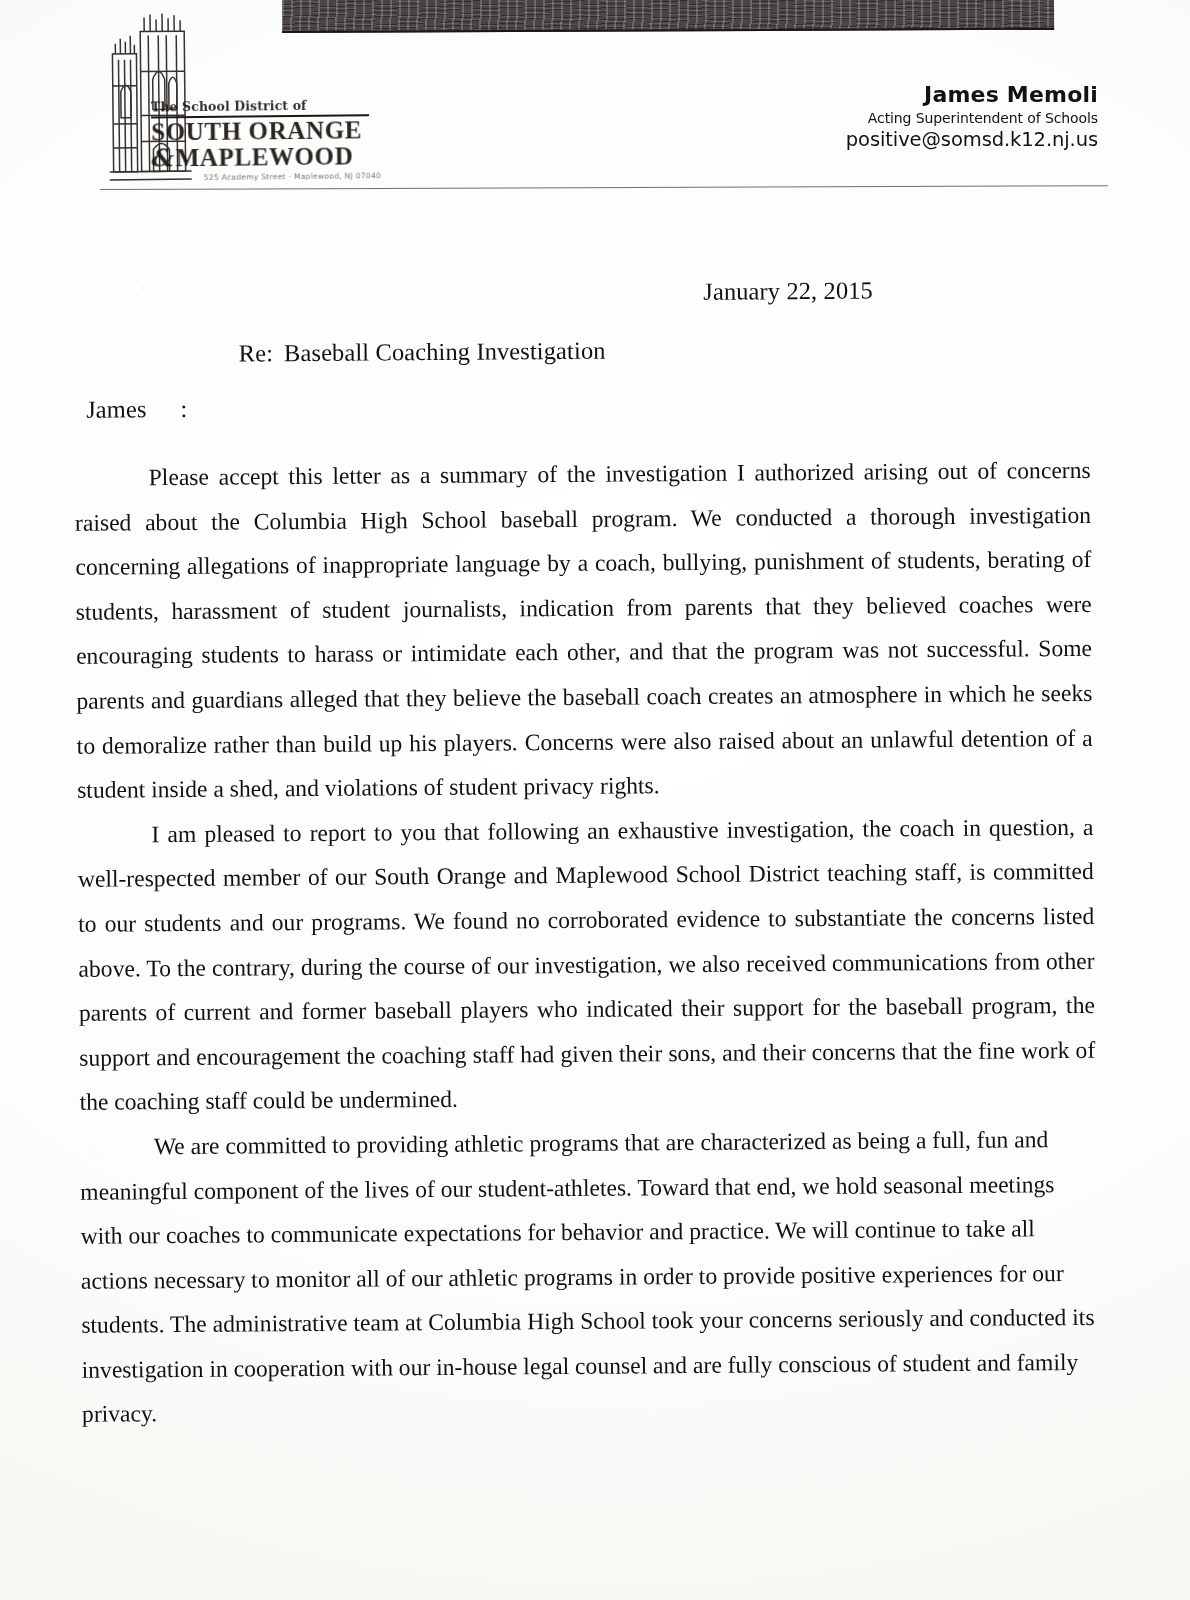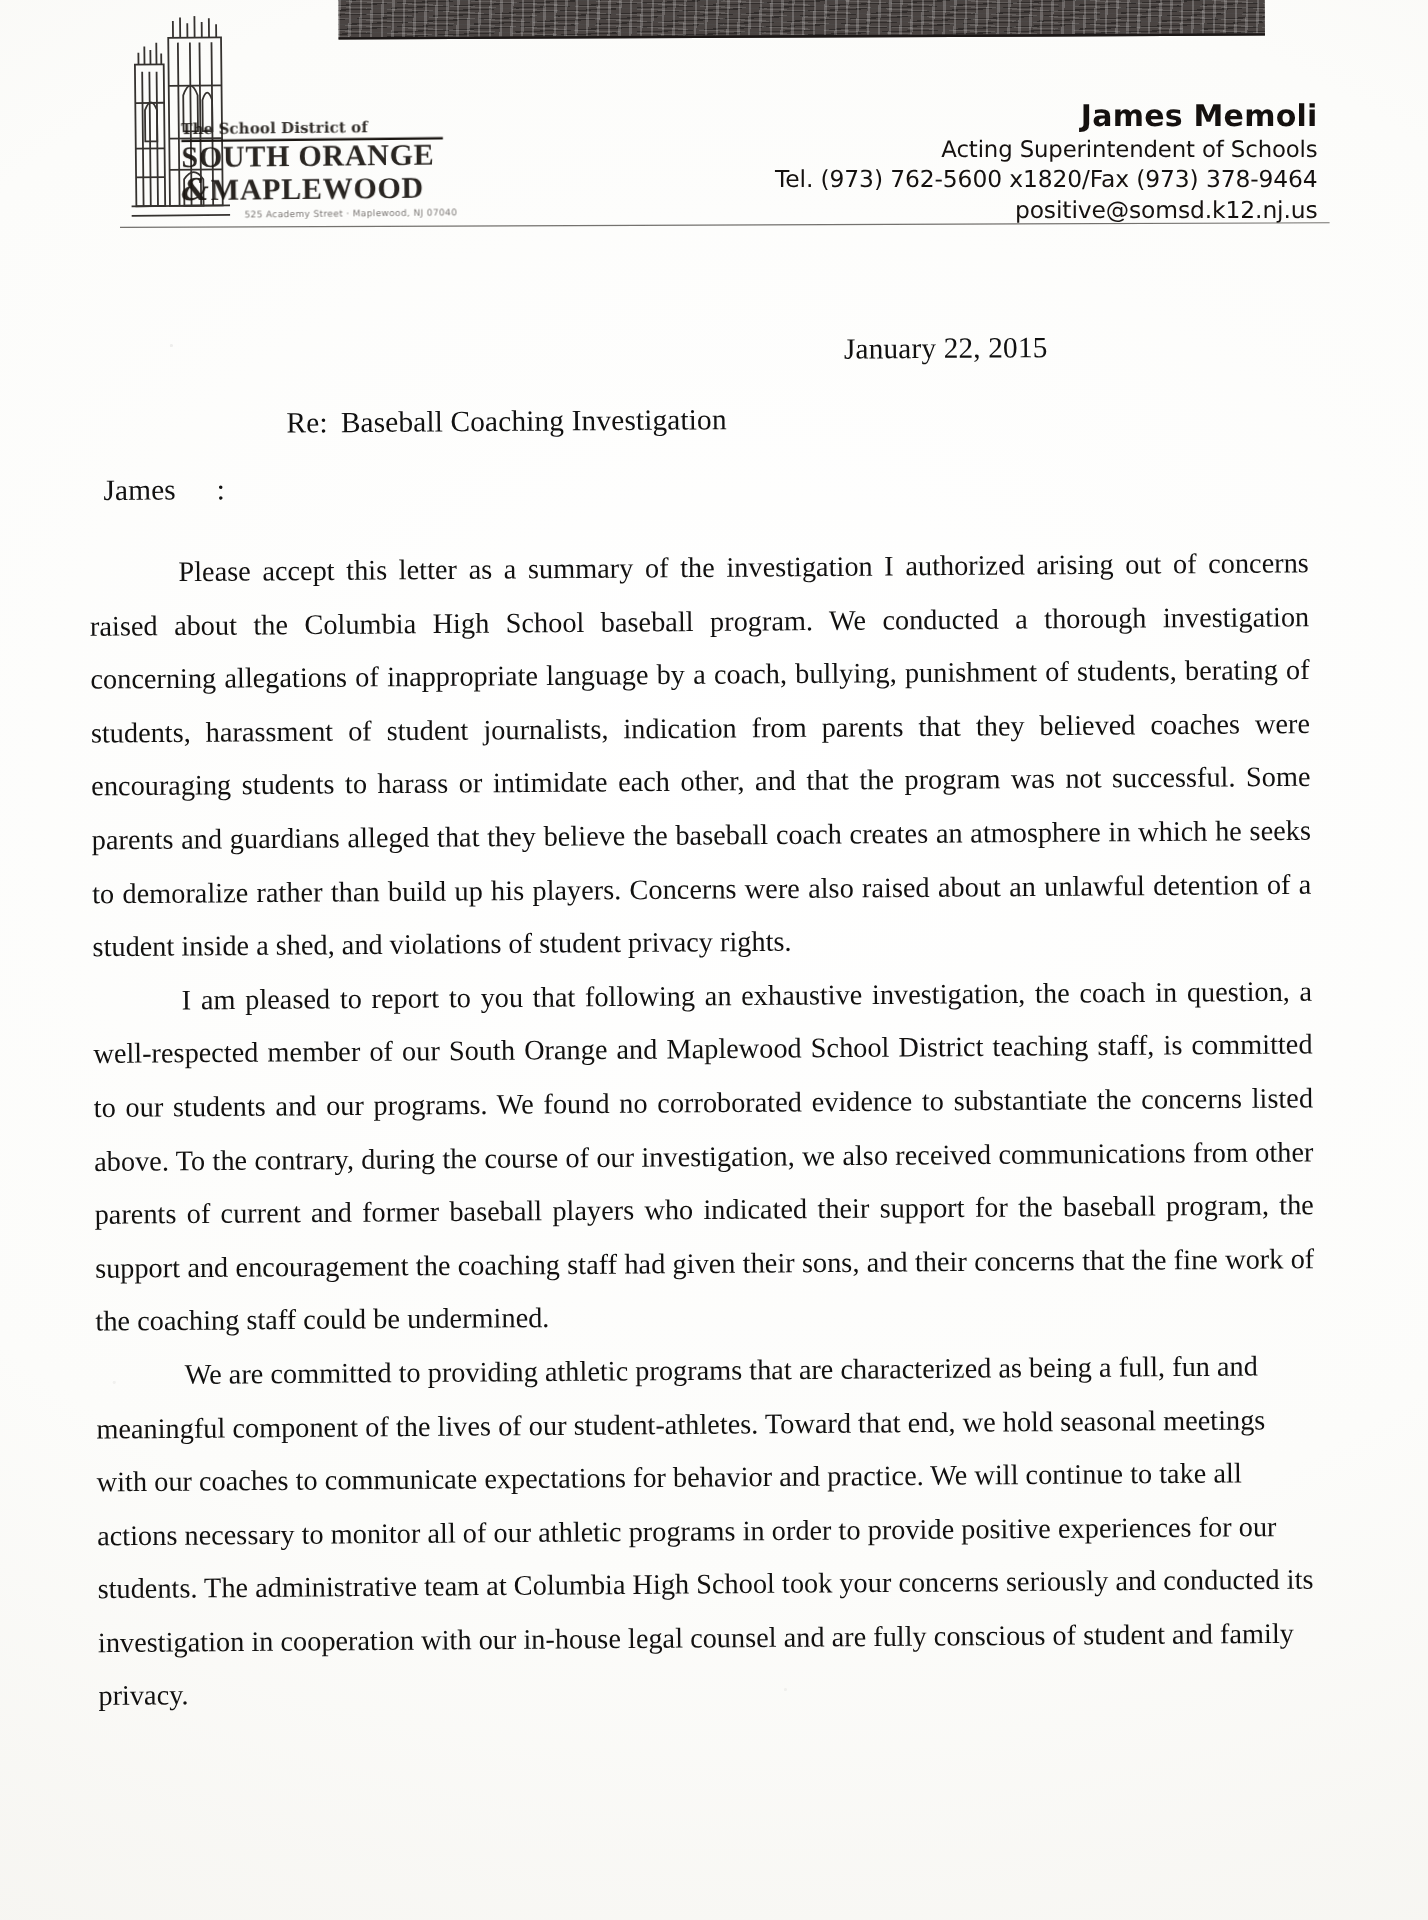--- a/index.html
+++ b/index.html
@@ -114,27 +114,27 @@
   
   .contact-block {
     position: absolute;
     right: 92px;
     top: 82px;
     text-align: right;
     font-family: "DejaVu Sans", sans-serif;
     color: #15110f;
   }
   .contact-name {
-    font-size: 25px;
+    font-size: 22px;
     font-weight: 700;
     letter-spacing: .2px;
     line-height: 1.18;
   }
   .contact-title {
-    font-size: 19px;
+    font-size: 14px;
     font-weight: 400;
     letter-spacing: -.1px;
     line-height: 1.3;
     margin-top: 1px;
   }
   .contact-tel {
     font-size: 19.5px;
     font-weight: 400;
     letter-spacing: -.1px;
     line-height: 1.3;
@@ -272,21 +272,20 @@
         <div class="logo-line-big">
           <span class="logo-amp">&amp;</span><span>MAPLEWOOD</span>
         </div>
         <div class="logo-tagline">525 Academy Street · Maplewood, NJ 07040</div>
       </div>
     </div>
 
     <div class="contact-block">
       <div class="contact-name">James Memoli</div>
       <div class="contact-title">Acting Superintendent of Schools</div>
-      <div class="contact-tel">Tel. (973) 762-5600 x1820/Fax (973) 378-9464</div>
       <div class="contact-email">positive@somsd.k12.nj.us</div>
     </div>
 
     <div class="header-rule"></div>
   </div>
 
   <div class="letter">
 
     <div class="date">January 22, 2015</div>
 

